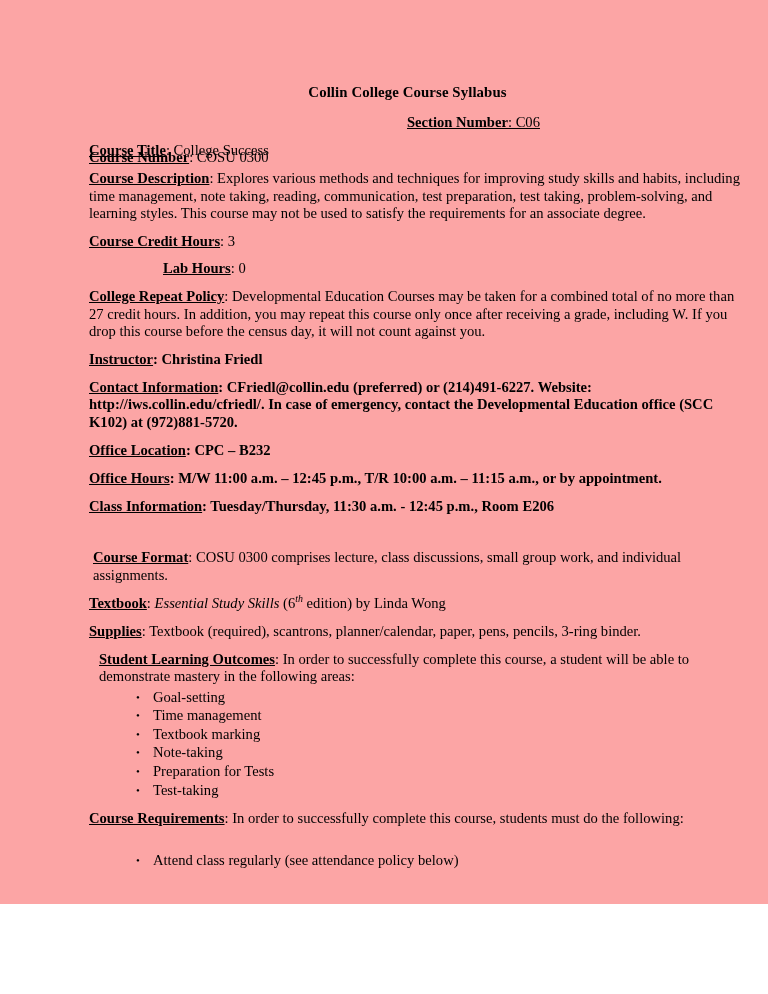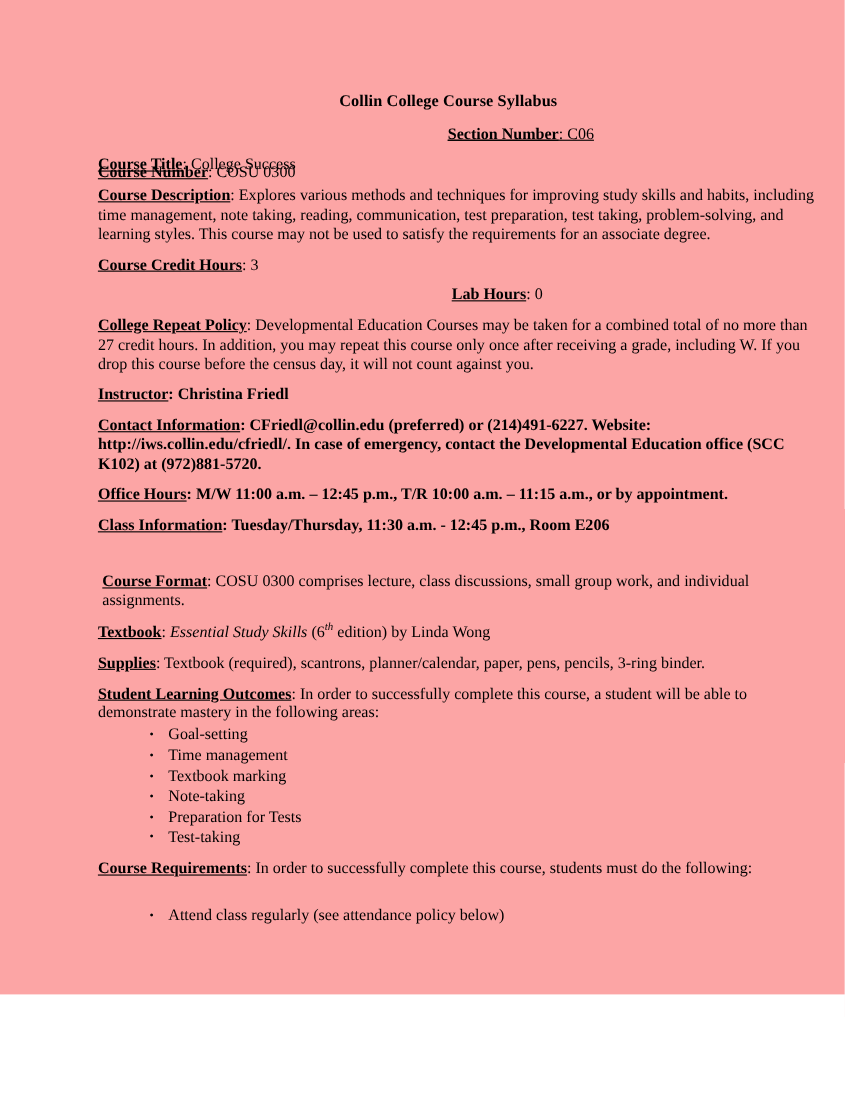--- a/index.html
+++ b/index.html
@@ -79,21 +79,21 @@
   }
   .row-split .col-b {
     position: absolute;
     left: 318px;
     top: 0;
     white-space: nowrap;
     text-decoration: underline;
   }
 
   .indent-1 { padding-left: 48px; margin: 0 0 3px 0; }
-  .indent-2 { padding-left: 74px; margin: 0 0 11px 0; text-align: center; }
+  .indent-2 { padding-left: 74px; margin: 0 0 11px 0; }
 
   .lead-space { padding-left: 4px; margin-top: 34px; }
 
   ul.bullets {
     list-style: none;
     margin: 0 0 11px 0;
     padding: 0;
   }
   ul.bullets li {
     position: relative;
@@ -133,32 +133,33 @@
 
 
     <p class="para indent-2"><span class="lbl">Lab Hours</span><span>:  0</span></p>
 
     <p class="para"><span class="lbl">College Repeat Policy</span><span>:  Developmental Education Courses may be taken for a combined total of no more than 27 credit hours.  In addition, you may repeat this course only once after receiving a grade, including W.  If you drop this course before the census day, it will not count against you.</span></p>
 
     <p class="para allbold"><span class="lbl">Instructor</span><span>:  Christina Friedl</span></p>
 
     <p class="para allbold"><span class="lbl">Contact Information</span><span>:  CFriedl@collin.edu (preferred) or (214)491-6227.  Website: http://iws.collin.edu/cfriedl/.  In case of emergency, contact the Developmental Education office (SCC K102) at (972)881-5720.</span></p>
 
+    <p class="para allbold"><span class="lbl">Office Location</span><span>:  CPC – B232</span></p>
 
     <p class="para allbold"><span class="lbl">Office Hours</span><span>:  M/W 11:00 a.m. – 12:45 p.m., T/R 10:00 a.m. – 11:15 a.m., or by appointment.</span></p>
 
     <p class="para allbold"><span class="lbl">Class Information</span><span>:  Tuesday/Thursday, 11:30 a.m. - 12:45 p.m., Room E206</span></p>
 
     <p class="para lead-space"><span class="lbl">Course Format</span><span>: COSU 0300 comprises lecture, class discussions, small group work, and individual assignments.</span></p>
 
     <p class="para"><span class="lbl">Textbook</span><span>:  </span><span class="ital">Essential Study Skills</span><span> (6</span><sup>th</sup><span> edition) by Linda Wong</span></p>
 
     <p class="para"><span class="lbl">Supplies</span><span>: Textbook  (required), scantrons, planner/calendar, paper, pens, pencils, 3-ring binder.</span></p>
 
-    <p class="para" style="margin-bottom:2px;"><span class="lbl">Student Learning Outcomes</span><span>:  In order to successfully complete this course, a student will be able to demonstrate mastery in the following areas:</span></p>
+    <p class="para" style="margin-bottom:2px;margin-left:10px;"><span class="lbl">Student Learning Outcomes</span><span>:  In order to successfully complete this course, a student will be able to demonstrate mastery in the following areas:</span></p>
 
     <ul class="bullets">
       <li><span class="bul">•</span><span>Goal-setting</span></li>
       <li><span class="bul">•</span><span>Time management</span></li>
       <li><span class="bul">•</span><span>Textbook marking</span></li>
       <li><span class="bul">•</span><span>Note-taking</span></li>
       <li><span class="bul">•</span><span>Preparation for Tests</span></li>
       <li><span class="bul">•</span><span>Test-taking</span></li>
     </ul>
 

